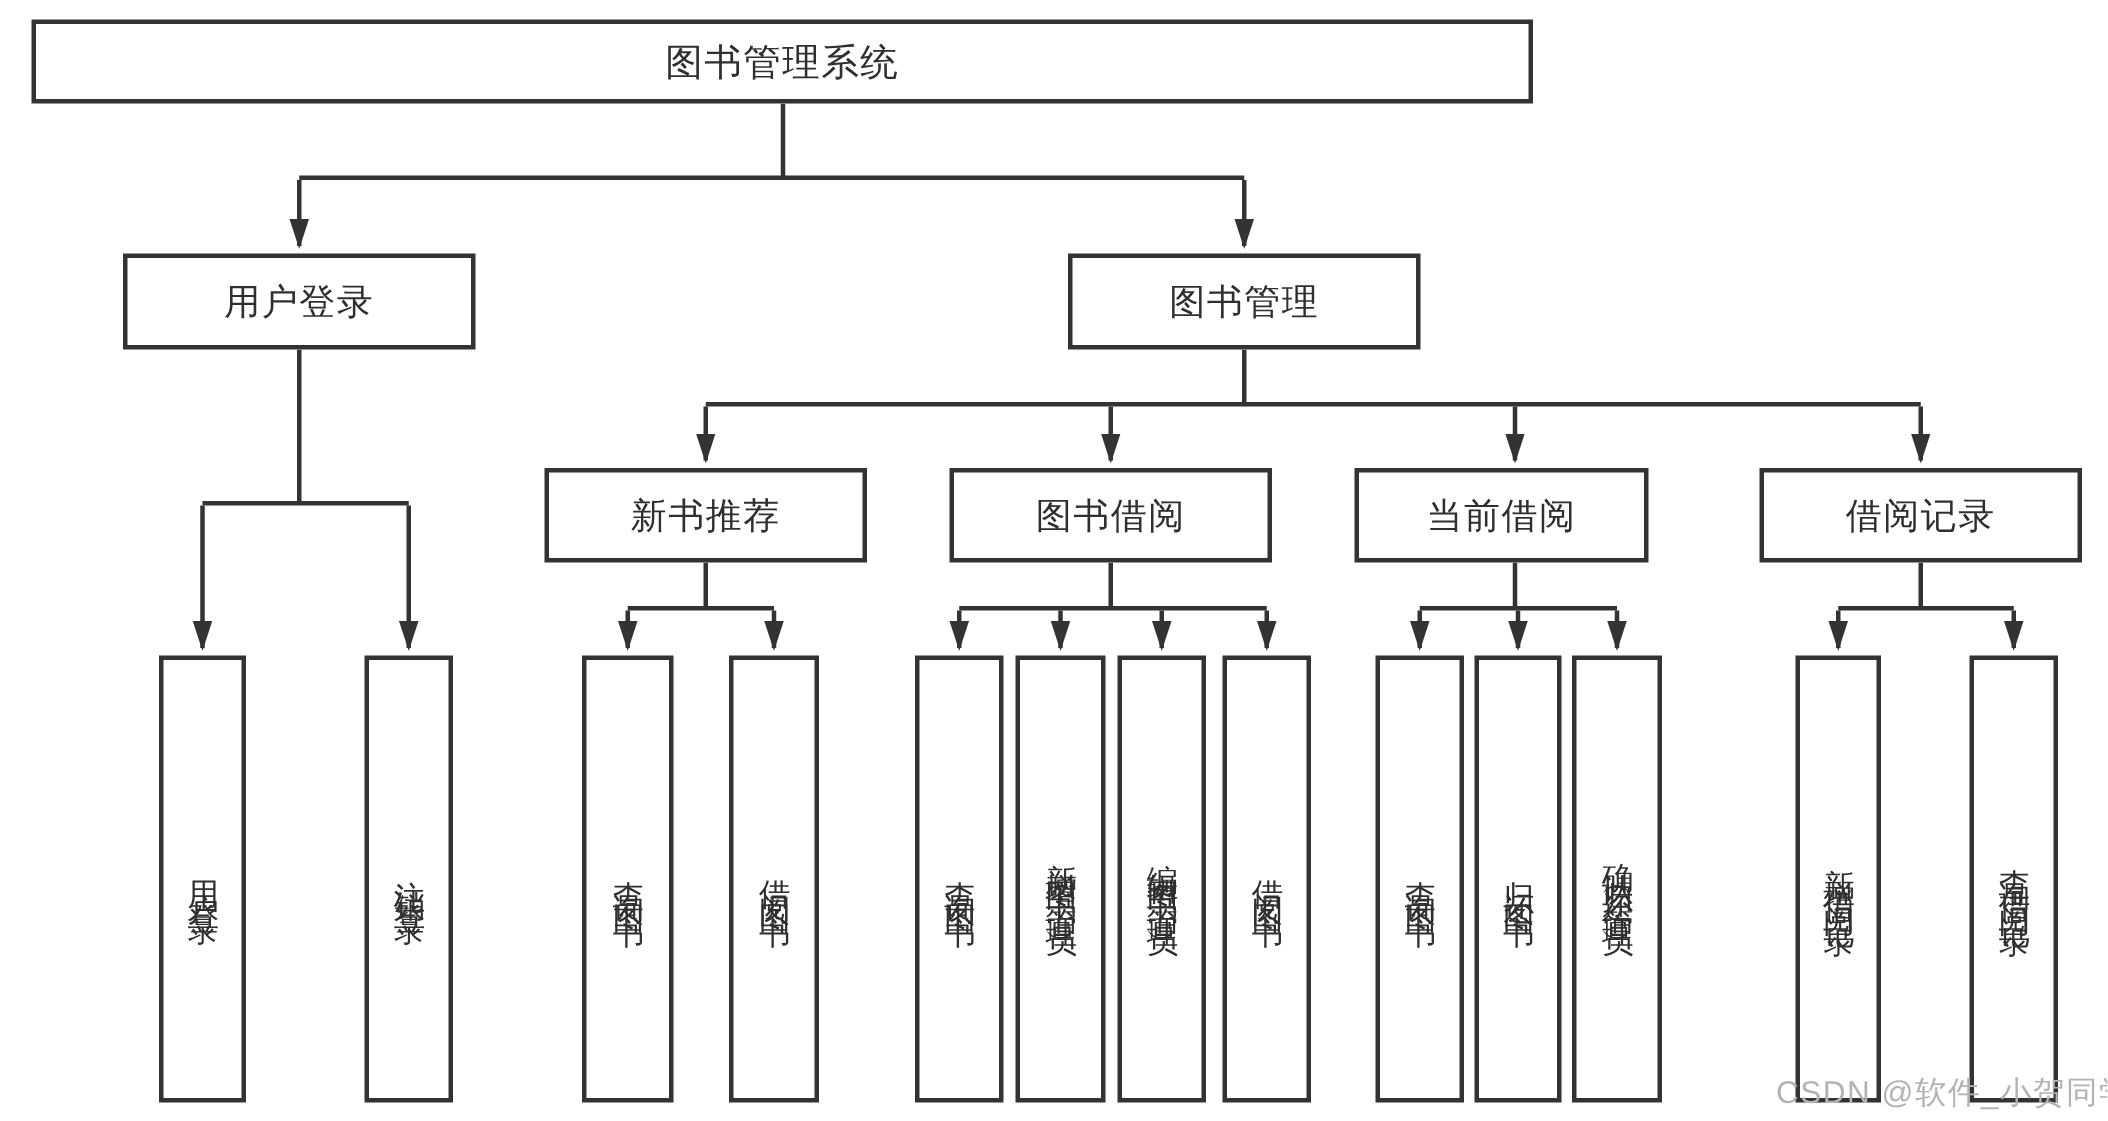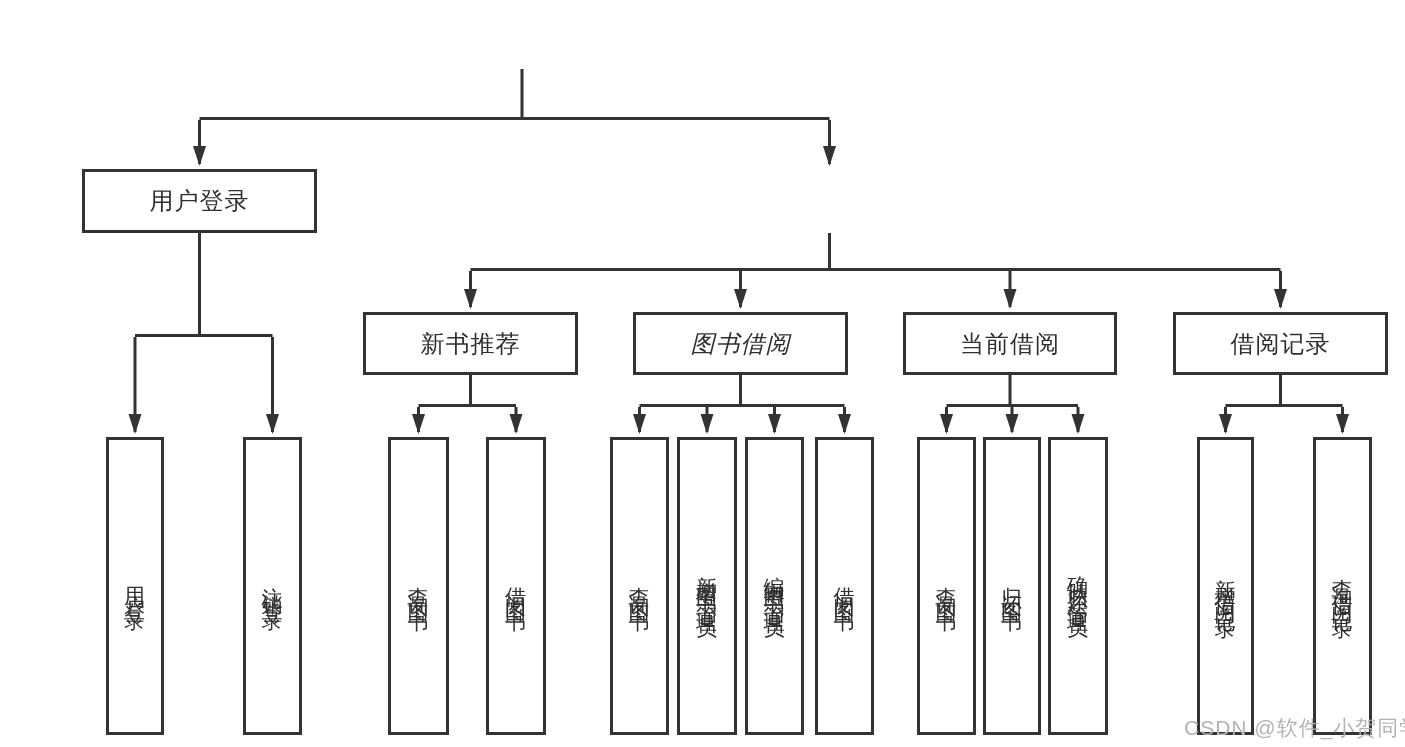--- a/index.html
+++ b/index.html
@@ -24,22 +24,22 @@
     justify-content: center;
     text-align: center;
   }
   .node > span { letter-spacing: 1px; white-space: nowrap; }
 
   .lvl { font-size: 24px; }
   .n-root { left: 21px;  top: 13px;  width: 1001px; height: 56px; font-size: 25px; }
   .n-user { left: 82px;  top: 169px; width: 235px;  height: 64px; }
   .n-bm   { left: 712px; top: 169px; width: 235px;  height: 64px; }
   .n-nbr  { left: 363px; top: 312px; width: 215px;  height: 63px; justify-content: center; }
-  .n-bb   { left: 633px; top: 312px; width: 215px;  height: 63px; font-style: italic; }
-  .n-cb   { left: 903px; top: 312px; width: 214px;  height: 63px; }
+  .n-bb   { left: 633px; top: 312px; width: 215px;  height: 63px; }
+  .n-cb   { left: 903px; top: 312px; width: 196px;  height: 63px; }
   .n-br   { left: 1173px;top: 312px; width: 215px;  height: 63px; }
 
   .leaf {
     position: absolute;
     box-sizing: border-box;
     top: 437px;
     height: 298px;
     background: #ffffff;
     border: 3px solid #333333;
     display: flex;
@@ -133,24 +133,30 @@
       <line x1="1078" y1="407" x2="1078" y2="432" marker-end="url(#arw)"></line>
     </g>
 
     <g stroke="#333333" stroke-width="3" fill="none">
       <path d="M1280.5 375 V407 M1225.5 405.5 H1342.5"></path>
       <line x1="1225.5" y1="407" x2="1225.5" y2="432" marker-end="url(#arw)"></line>
       <line x1="1342.5" y1="407" x2="1342.5" y2="432" marker-end="url(#arw)"></line>
     </g>
   </svg>
 
+  <div class="node n-root lvl">
+    <span>图书管理系统</span>
+  </div>
 
   <div class="node n-user lvl">
     <span>用户登录</span>
   </div>
+  <div class="node n-bm lvl">
+    <span>图书管理</span>
+  </div>
 
   <div class="node n-nbr lvl">
     <span>新书推荐</span>
   </div>
   <div class="node n-bb lvl">
     <span>图书借阅</span>
   </div>
   <div class="node n-cb lvl">
     <span>当前借阅</span>
   </div>

